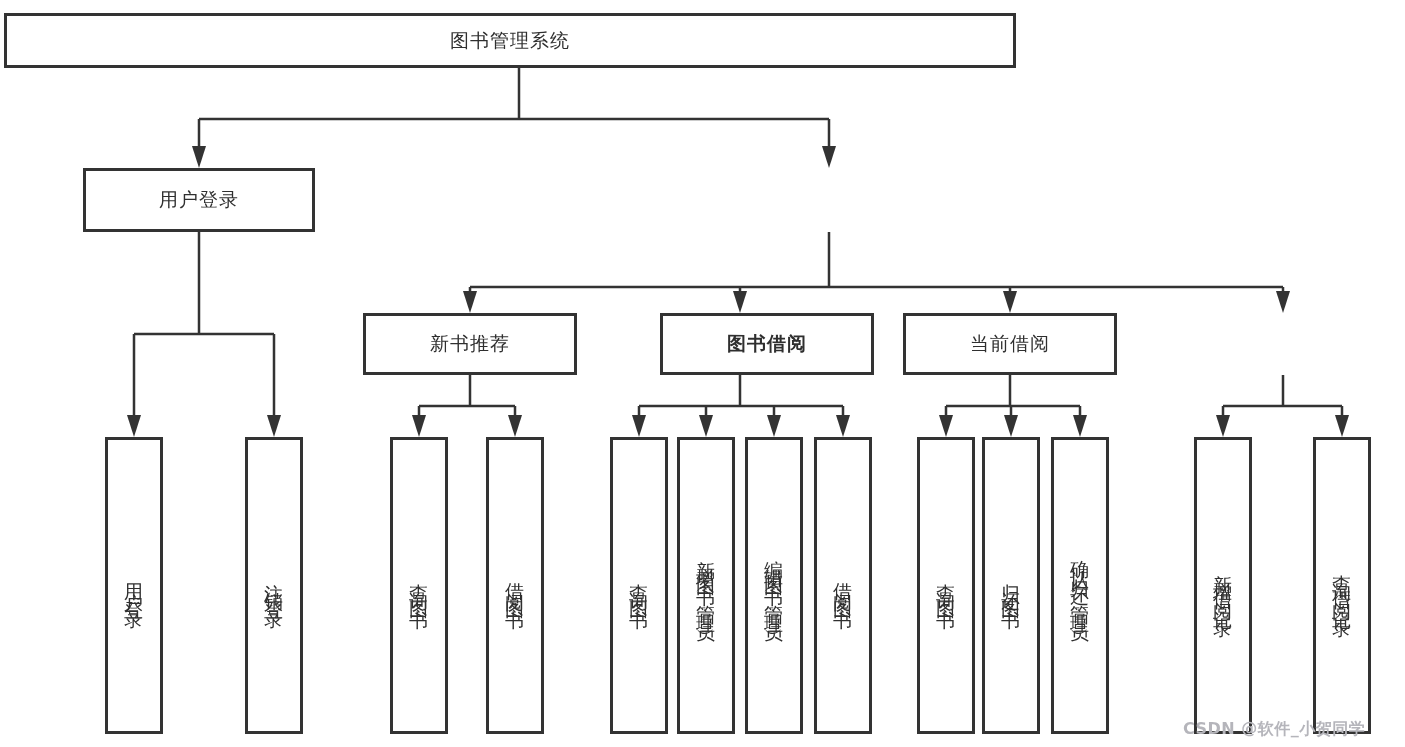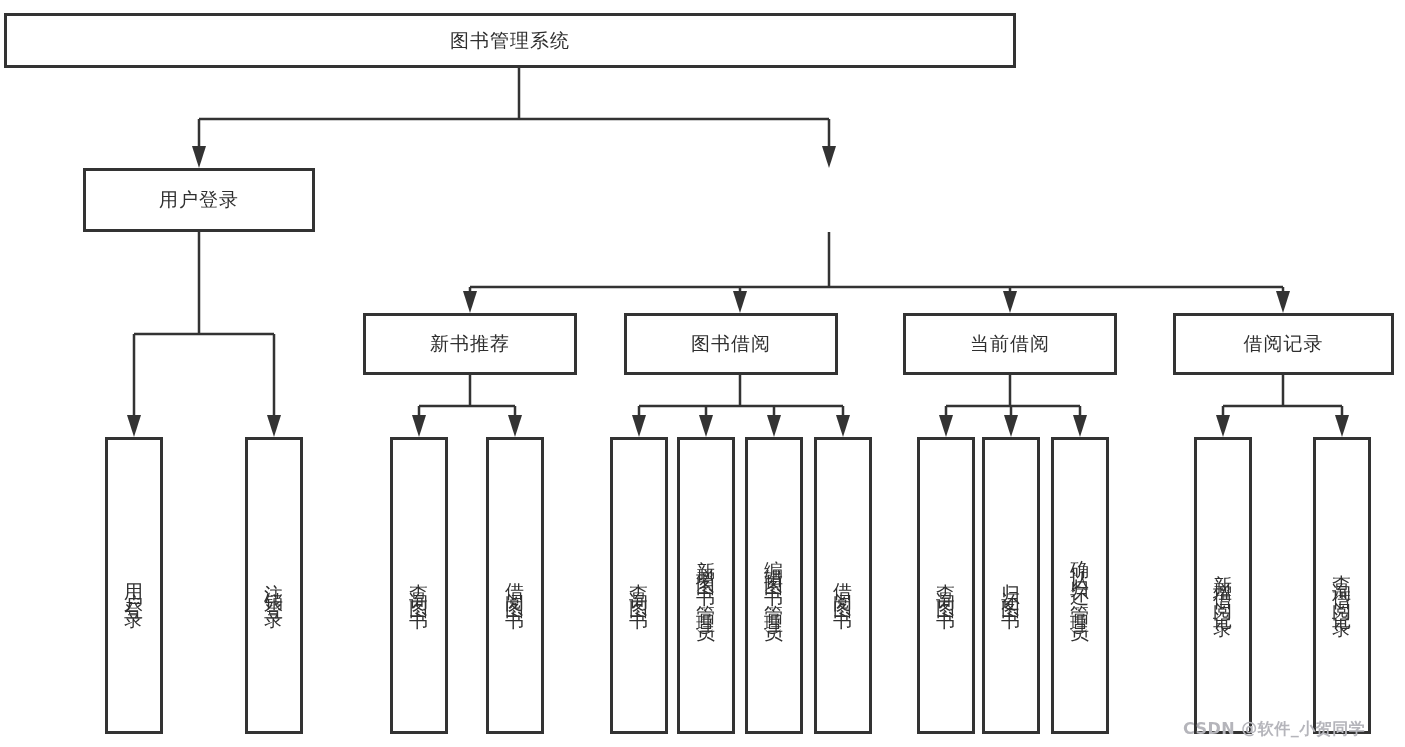--- a/index.html
+++ b/index.html
@@ -86,28 +86,25 @@
     <span>图书管理系统</span>
   </div>
 
   <div class="node lvl2" style="left:83px;">
     <span>用户登录</span>
   </div>
 
   <div class="node lvl3" style="left:363px;">
     <span>新书推荐</span>
   </div>
-  <div class="node lvl3" style="left:624px;">
+  <div class="node lvl3" style="left:660px;font-weight:bold;">
     <span>图书借阅</span>
   </div>
   <div class="node lvl3" style="left:903px;">
     <span>当前借阅</span>
-  </div>
-  <div class="node lvl3" style="left:1173px;width:221px;">
-    <span>借阅记录</span>
   </div>
 
   <div class="node leaf" style="left:105px;">
     <span class="vtext">用户登录</span>
   </div>
   <div class="node leaf" style="left:245px;">
     <span class="vtext">注销登录</span>
   </div>
 
   <div class="node leaf" style="left:390px;">

